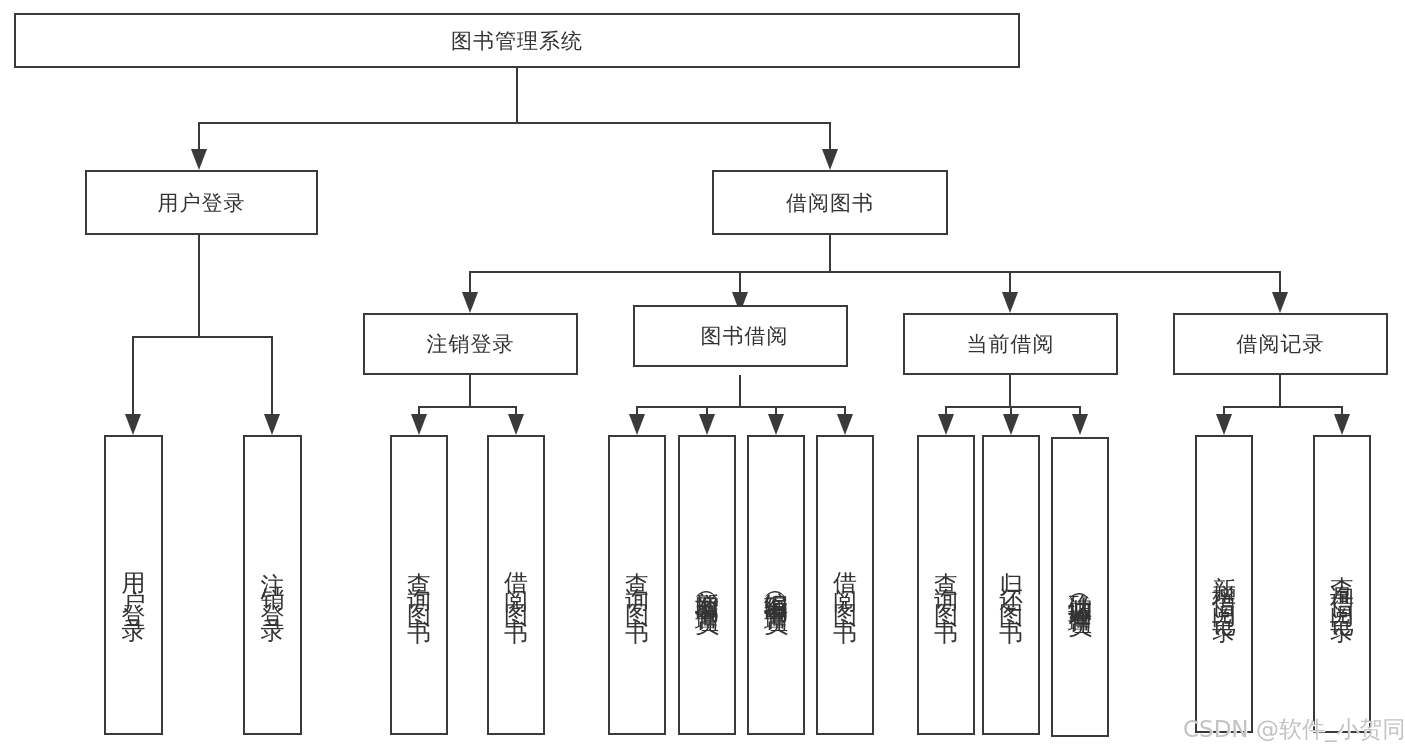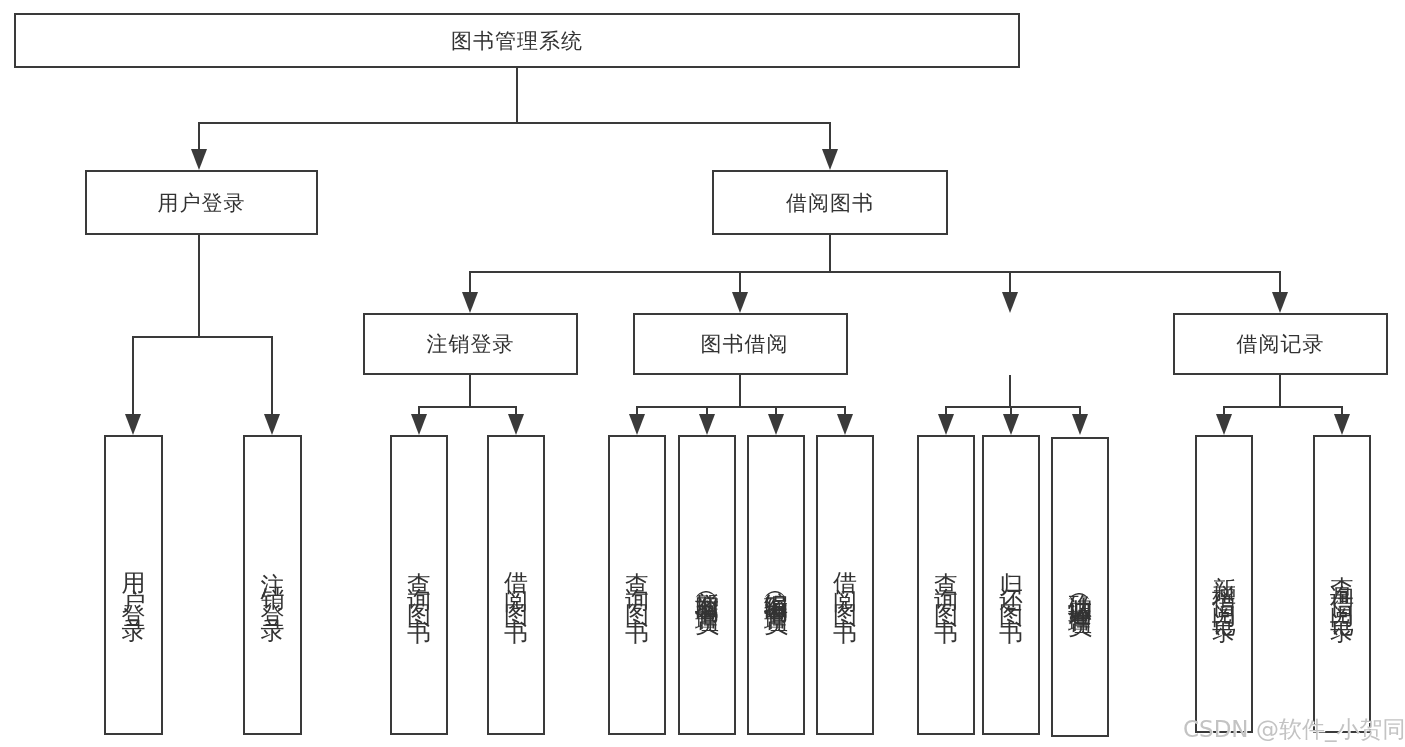--- a/index.html
+++ b/index.html
@@ -79,22 +79,25 @@
   <div class="vline" style="left:739px;top:271px;height:24px;"></div>
   <div class="arrow" style="left:732px;top:292px;"></div>
   <div class="vline" style="left:1009px;top:271px;height:24px;"></div>
   <div class="arrow" style="left:1002px;top:292px;"></div>
   <div class="vline" style="left:1279px;top:271px;height:24px;"></div>
   <div class="arrow" style="left:1272px;top:292px;"></div>
 
   <div class="node node-h" style="left:363px;top:313px;width:215px;height:62px;">
     <span>注销登录</span>
   </div>
-  <div class="node node-h" style="left:633px;top:313px;width:215px;height:62px;padding-left:8px;">
+  <div class="node node-h" style="left:633px;top:305px;width:215px;height:62px;padding-left:8px;">
     <span>图书借阅</span>
+  </div>
+  <div class="node node-h" style="left:903px;top:313px;width:215px;height:62px;">
+    <span>当前借阅</span>
   </div>
   <div class="node node-h" style="left:1173px;top:313px;width:215px;height:62px;">
     <span>借阅记录</span>
   </div>
 
   <div class="vline" style="left:469px;top:375px;height:33px;"></div>
   <div class="hline" style="left:418px;top:406px;width:99px;"></div>
   <div class="vline" style="left:418px;top:406px;height:12px;"></div>
   <div class="arrow" style="left:411px;top:414px;"></div>
   <div class="vline" style="left:515px;top:406px;height:12px;"></div>

